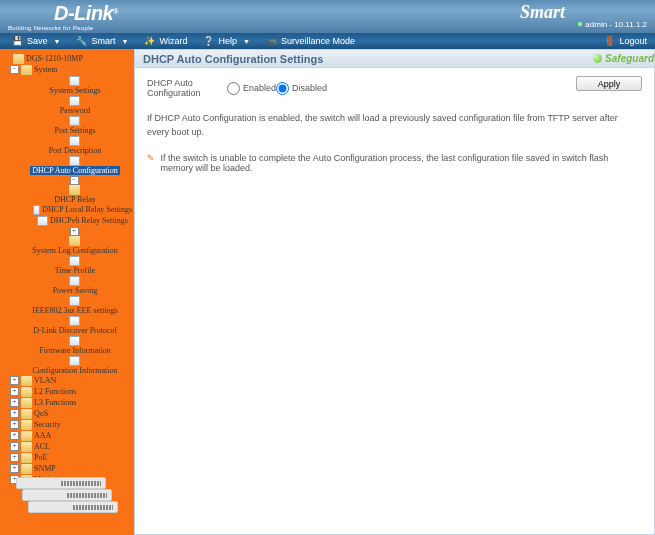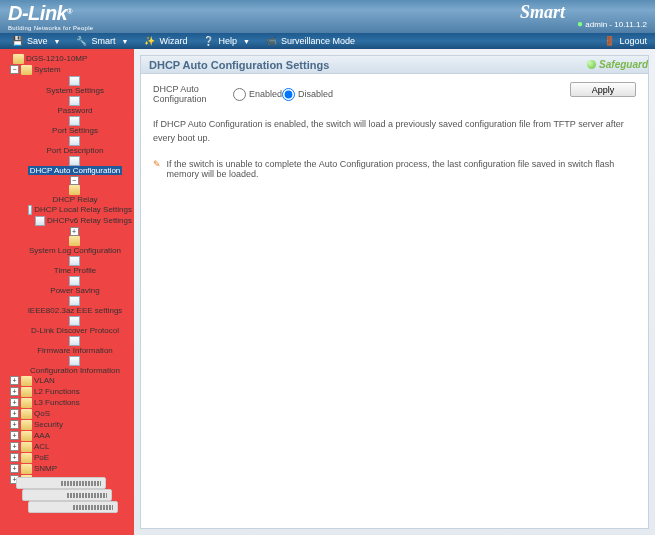--- a/index.html
+++ b/index.html
@@ -2,59 +2,59 @@
 <html><head>
 <meta charset="utf-8">
 <style>
 * { margin: 0; padding: 0; box-sizing: border-box; }
 body { font-family: Verdana, Arial, sans-serif; font-size: 10px; background: #fff; width: 655px; height: 535px; overflow: hidden; }
 
 
 .banner { height: 33px; background: linear-gradient(to bottom, #5a8db5 0%, #7ba8cc 30%, #4f7fa8 100%); position: relative; display: flex; align-items: center; }
 .logo { color: #fff; font-size: 11px; padding-left: 8px; }
 .logo-main { font-weight: bold; font-size: 16px; font-style: italic; letter-spacing: -0.5px; }
-.logo-main .accent { font-size: 20px; }
+.logo-main .accent { font-size: 20px; margin-left: 46px; }
 .logo-sub { font-size: 6px; letter-spacing: 0.3px; }
 .smart-logo { position: absolute; right: 90px; top: 2px; color: #fff; font-size: 18px; font-style: italic; font-family: cursive; font-weight: bold; margin-left: 11px; }
 .admin-info { position: absolute; right: 8px; top: 18px; color: #fff; font-size: 8px; }
 .admin-info .dot { color: #7fff7f; font-size: 10px; }
 
 
 .menubar { height: 16px; background: linear-gradient(to bottom, #1e5a8e 0%, #2d6ea3 50%, #1a4f7d 100%); display: flex; align-items: center; color: #fff; font-size: 9px; padding: 0 4px; }
 .menubar .item { display: flex; align-items: center; padding: 0 8px; cursor: pointer; gap: 4px; }
 .menubar .icon { width: 11px; height: 11px; display: inline-block; }
 .menubar .arrow { font-size: 7px; margin-left: 2px; }
 .menubar .spacer { flex: 1; }
 .menubar .logout { display: flex; align-items: center; gap: 4px; padding-right: 4px; cursor: pointer; }
 
 
 .main { display: flex; height: calc(535px - 49px); }
 
 
-.sidebar { width: 134px; background: #ef4444; position: relative; padding: 4px 2px 0 2px; }
+.sidebar { width: 134px; background: #f97316; position: relative; padding: 4px 2px 0 2px; font-family: Liberation Serif, serif; }
 .tree { font-size: 8px; color: #333; }
 .tree-item { display: flex; align-items: center; padding: 0.5px 0; cursor: pointer; white-space: nowrap; }
 .tree-item.d1 { padding-left: 8px; }
 .tree-item.d2 { padding-left: 16px; flex-direction: column; }
 .tree-item.d3 { padding-left: 24px; }
 .tree-item.selected span.lbl { background: #1e5a9e; color: #fff; padding: 0 2px; }
 .tree-toggle { width: 9px; height: 9px; border: 1px solid #888; display: inline-flex; align-items: center; justify-content: center; font-size: 7px; line-height: 1; margin-right: 2px; background: #fff; }
 .tree-space { width: 11px; display: inline-block; }
 .tree-icon { width: 11px; height: 10px; margin-right: 2px; display: inline-block; }
 .folder { background: linear-gradient(#fde9a8,#e8c35f); border-radius: 1px; }
 .doc { background: linear-gradient(#fff,#d8e4f0); border: 0.5px solid #9ab; }
 .device-img { position: absolute; bottom: 6px; left: 10px; width: 110px; height: 60px; }
 .device-img .stack { position: absolute; background: #e8e8e8; border: 1px solid #ccc; height: 12px; width: 90px; border-radius: 2px; }
 .device-img .s1 { top: 8px; left: 6px; }
 .device-img .s2 { top: 20px; left: 12px; }
 .device-img .s3 { top: 32px; left: 18px; }
 .device-img .stack::after { content:""; position:absolute; right:4px; top:3px; width:40px; height:5px; background: repeating-linear-gradient(90deg,#888 0 2px,transparent 2px 3px); }
 
 
-.content { flex: 1; background: linear-gradient(#eef2f6,#e4eaf0); padding: 6px; }
+.content { flex: 1; background: linear-gradient(#eef2f6,#e4eaf0); }
 .panel { background: #fff; border: 1px solid #c6d2de; height: 100%; }
 .panel-header { height: 18px; background: linear-gradient(to bottom,#eaf0f6,#d4e0ec); border-bottom: 1px solid #c6d2de; display: flex; align-items: center; padding: 0 8px; position: relative; }
 .panel-title { color: #4a6a8a; font-size: 11px; font-weight: bold; }
 .safeguard { position: absolute; right: 0; color: #7ab84a; font-size: 10px; font-style: italic; font-weight: bold; display: flex; align-items: center; gap: 3px; }
 .safeguard .ball { width: 9px; height: 9px; background: radial-gradient(circle at 30% 30%, #cfa, #6b4); border-radius: 50%; }
 .panel-body { padding: 10px 12px; font-size: 9px; color: #555; position: relative; }
 .form-row { display: flex; align-items: center; margin-bottom: 14px; }
 .form-label { width: 80px; }
 .radio-group { display: flex; }
 .radio-opt { display: flex; align-items: center; gap: 3px; }

